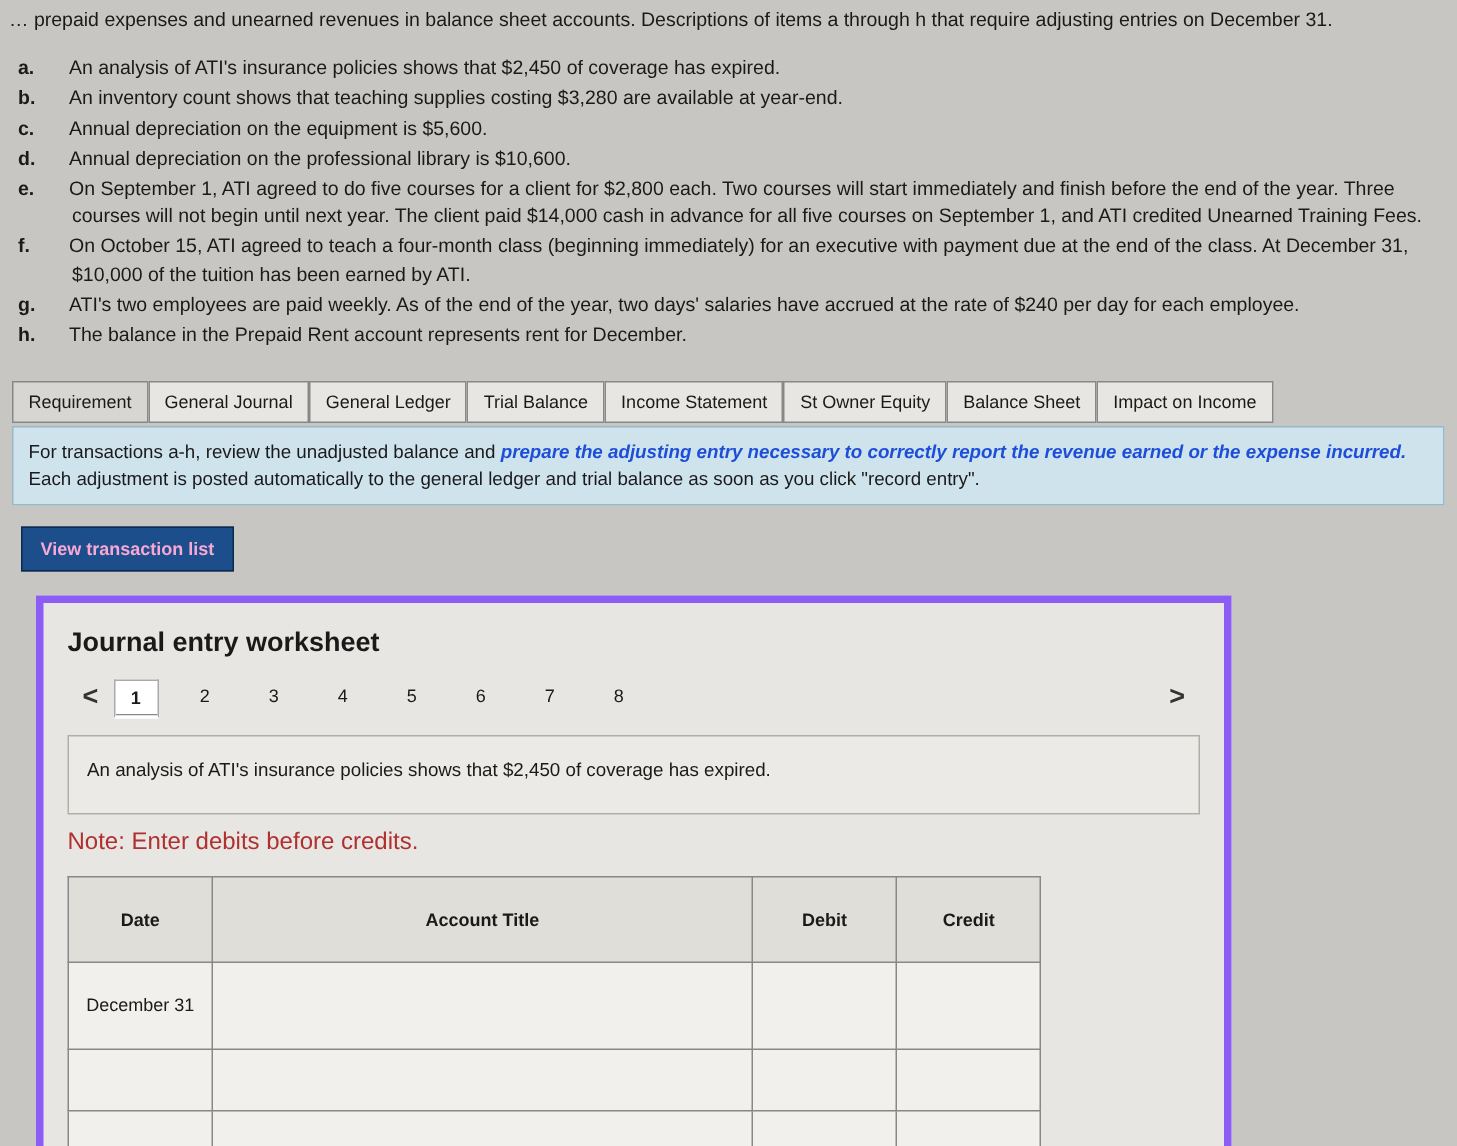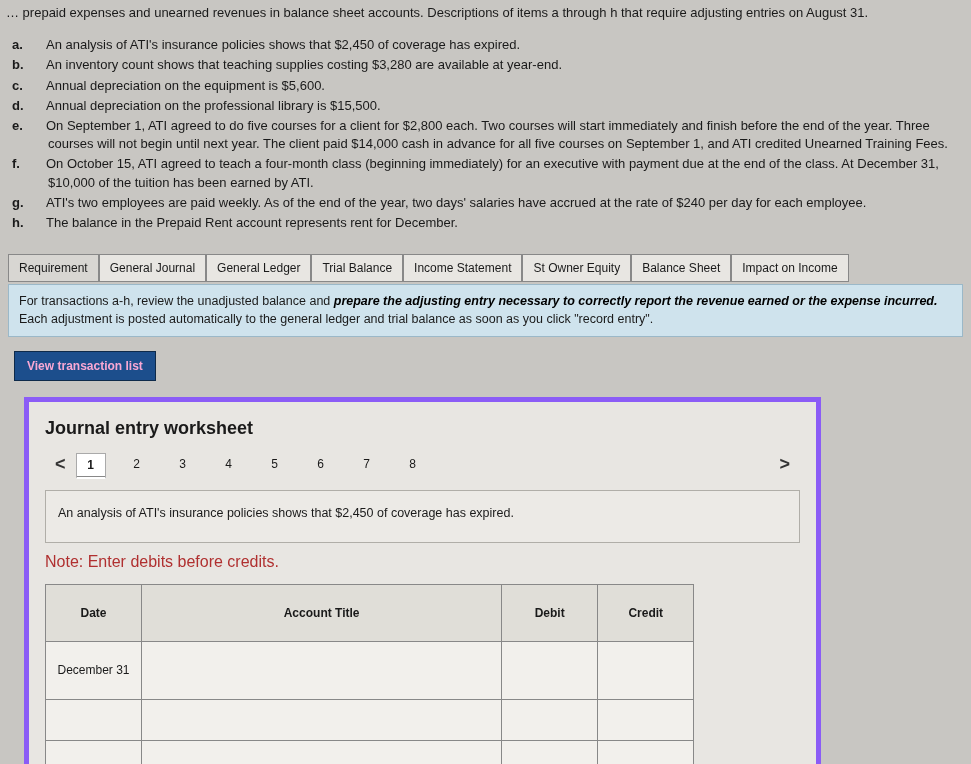--- a/index.html
+++ b/index.html
@@ -53,21 +53,21 @@
     .instructions-banner {
       margin: 2px 8px 0 8px;
       background: #cfe3ed;
       border: 1px solid #9bb8c8;
       padding: 8px 10px;
       font-size: 12.5px;
     }
     .instructions-banner .em {
       font-style: italic;
       font-weight: bold;
-      color: #000000;
+      color: #1d4ed8;
     }
     .view-btn {
       display: inline-block;
       margin: 14px 0 10px 14px;
       background: #1c4e8c;
       color: #f9a8d4;
       border: 1px solid #0e2a4a;
       padding: 7px 12px;
       font-size: 12px;
       font-weight: bold;
@@ -161,28 +161,28 @@
     .footer-spacer {
       height: 22px;
     }
   </style>
 </head>
 <body>
 
 
 
 <div class="intro">
-  <span>… prepaid expenses and unearned revenues in balance sheet accounts. Descriptions of items a through h that require adjusting entries on August 31.</span>
+  <span>… prepaid expenses and unearned revenues in balance sheet accounts. Descriptions of items a through h that require adjusting entries on December 31.</span>
 </div>
 
 <div class="items">
   <p><span class="item-letter">a.</span><span>An analysis of ATI's insurance policies shows that $2,450 of coverage has expired.</span></p>
   <p><span class="item-letter">b.</span><span>An inventory count shows that teaching supplies costing $3,280 are available at year-end.</span></p>
   <p><span class="item-letter">c.</span><span>Annual depreciation on the equipment is $5,600.</span></p>
-  <p><span class="item-letter">d.</span><span>Annual depreciation on the professional library is $15,500.</span></p>
+  <p><span class="item-letter">d.</span><span>Annual depreciation on the professional library is $10,600.</span></p>
   <p><span class="item-letter">e.</span><span>On September 1, ATI agreed to do five courses for a client for $2,800 each. Two courses will start immediately and finish before the end of the year. Three courses will not begin until next year. The client paid $14,000 cash in advance for all five courses on September 1, and ATI credited Unearned Training Fees.</span></p>
   <p><span class="item-letter">f.</span><span>On October 15, ATI agreed to teach a four-month class (beginning immediately) for an executive with payment due at the end of the class. At December 31, $10,000 of the tuition has been earned by ATI.</span></p>
   <p><span class="item-letter">g.</span><span>ATI's two employees are paid weekly. As of the end of the year, two days' salaries have accrued at the rate of $240 per day for each employee.</span></p>
   <p><span class="item-letter">h.</span><span>The balance in the Prepaid Rent account represents rent for December.</span></p>
 </div>
 
 <div class="tab-row">
   <div class="tab first">
       <span>Requirement</span>
     </div>

